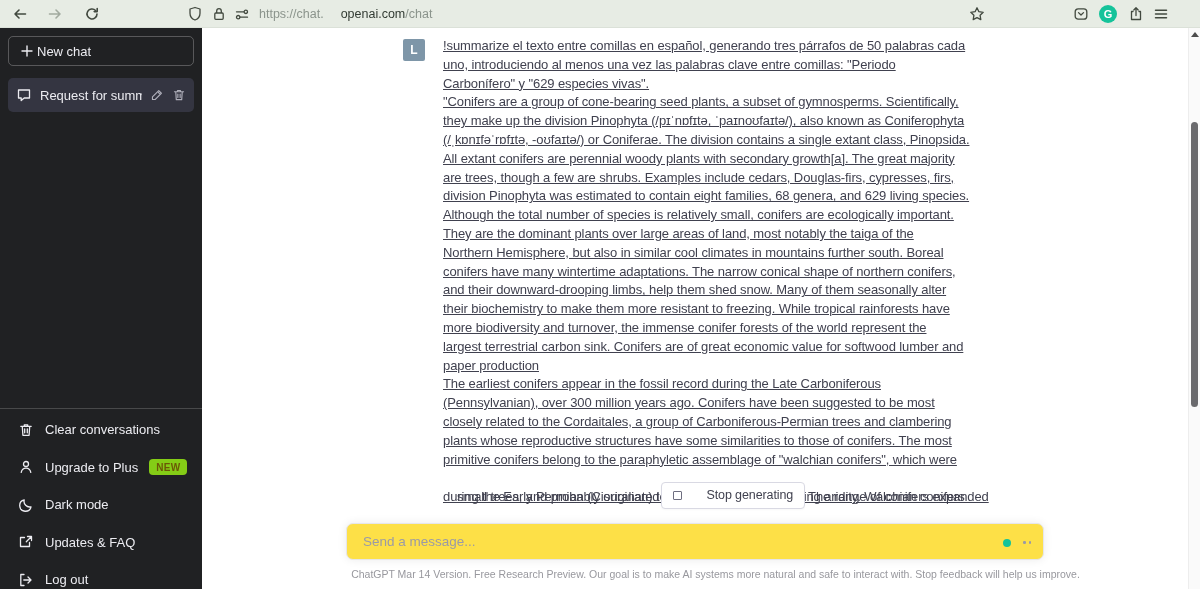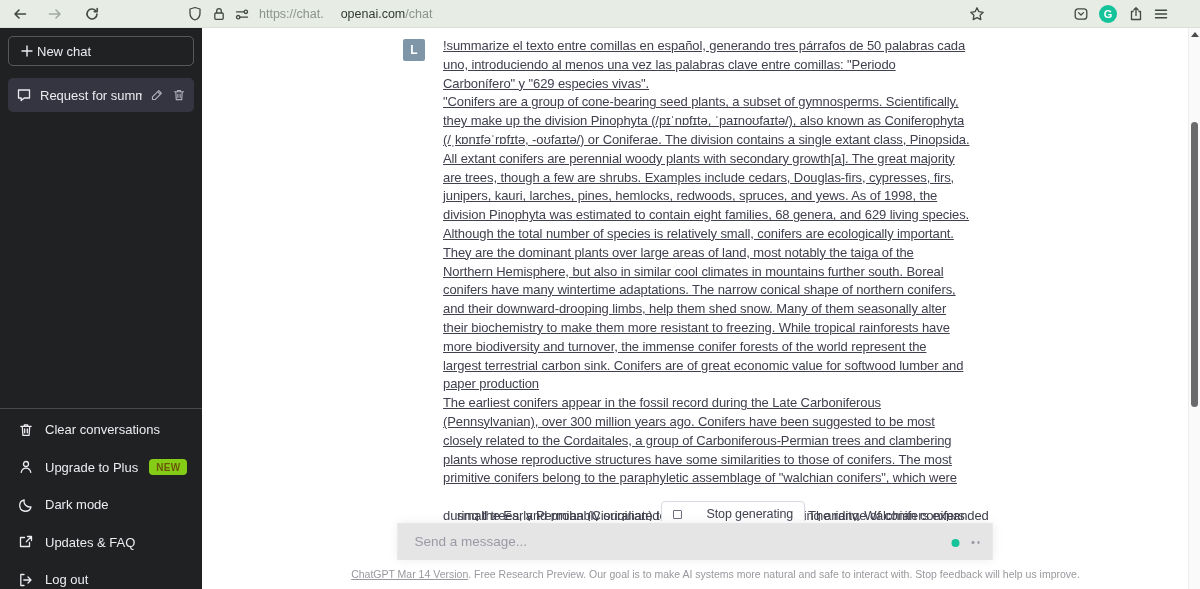--- a/index.html
+++ b/index.html
@@ -53,33 +53,33 @@
   .stop-btn { position:absolute; left:2px; top:-17px; height:27px; display:flex;
     align-items:center; gap:24px; padding:0 11px; background:#fff;
     border:1px solid #d9d9e3; border-radius:4px; font-size:12.5px; color:#40414f;
     white-space:nowrap; cursor:pointer; z-index:20; box-shadow:0 1px 2px rgba(0,0,0,0.03); }
   .stop-square { width:9px; height:9px; border:1.5px solid #6e6e80; border-radius:1px; }
 
   
   .bottom-overlay { position:absolute; left:202px; right:12px; top:521px; bottom:0;
     background:#fff; z-index:25; }
   .composer-box { position:absolute; left:50%; transform:translateX(-50%); top:2px;
-    width:595px; height:37px; background:#e5e5e5; border:1px solid #e6e6ea;
-    border-radius:0; box-shadow:0 0 10px rgba(0,0,0,0.08); }
+    width:698px; height:37px; background:#fde047; border:1px solid #e6e6ea;
+    border-radius:7px; box-shadow:0 0 10px rgba(0,0,0,0.08); }
   .composer-input { position:absolute; left:16px; top:0; width:520px; height:35px;
     border:none; outline:none; font-size:13.5px; color:#40414f;
     font-family:"Liberation Sans", sans-serif; background:transparent; }
   .composer-input::placeholder { color:#9a9aa6; }
   .green-dot { position:absolute; right:32px; top:15px; width:8px; height:8px;
     border-radius:50%; background:#15c39a; cursor:pointer; }
   .tiny-dots { position:absolute; right:12px; top:17px; display:flex; gap:3px; }
   .tiny-dots i { width:2.5px; height:2.5px; border-radius:50%; background:#9a9aa6; }
   .app-footer { position:absolute; left:0; right:0; top:47px; text-align:center;
     font-size:10.5px; color:#98989e; }
-  .app-footer .version-link { text-decoration:underline; cursor:pointer; color:#98989e;margin-left:41px; }
+  .app-footer .version-link { cursor:pointer; color:#98989e;margin-left:41px; }
 
   
   .scrollbar-track { position:absolute; right:0; top:28px; width:12px; bottom:0;
     background:#fafafa; border-left:1px solid #ededed; z-index:40; }
   .scroll-up-arrow { position:absolute; left:2px; top:4px; width:0; height:0;
     border-left:4px solid transparent; border-right:4px solid transparent;
     border-bottom:5px solid #4c4c4c; }
   .scrollbar-thumb { position:absolute; left:2px; top:94px; width:7px; height:285px;
     background:#6b6b6e; border-radius:4px; cursor:grab; }
 </style>
@@ -233,21 +233,20 @@
 <div class="msg-text">
   <div>
       <div>!summarize el texto entre comillas en español, generando tres párrafos de 50 palabras cada</div>
       <div>uno, introduciendo al menos una vez las palabras clave entre comillas: "Periodo</div>
       <div>Carbonífero" y "629 especies vivas".</div>
       <div>"Conifers are a group of cone-bearing seed plants, a subset of gymnosperms. Scientifically,</div>
       <div>they make up the division Pinophyta (/pɪˈnɒfɪtə, ˈpaɪnoʊfaɪtə/), also known as Coniferophyta</div>
       <div>(/ˌkɒnɪfəˈrɒfɪtə, -oʊfaɪtə/) or Coniferae. The division contains a single extant class, Pinopsida.</div>
       <div>All extant conifers are perennial woody plants with secondary growth[a]. The great majority</div>
       <div>are trees, though a few are shrubs. Examples include cedars, Douglas-firs, cypresses, firs,</div>
-      <div>junipers, kauri, larches, pines, hemlocks, redwoods, spruces, and yews. As of 1998, the</div>
       <div>division Pinophyta was estimated to contain eight families, 68 genera, and 629 living species.</div>
       <div>Although the total number of species is relatively small, conifers are ecologically important.</div>
       <div>They are the dominant plants over large areas of land, most notably the taiga of the</div>
       <div>Northern Hemisphere, but also in similar cool climates in mountains further south. Boreal</div>
       <div>conifers have many wintertime adaptations. The narrow conical shape of northern conifers,</div>
       <div>and their downward-drooping limbs, help them shed snow. Many of them seasonally alter</div>
       <div>their biochemistry to make them more resistant to freezing. While tropical rainforests have</div>
       <div>more biodiversity and turnover, the immense conifer forests of the world represent the</div>
       <div>largest terrestrial carbon sink. Conifers are of great economic value for softwood lumber and</div>
       <div>paper production</div>

